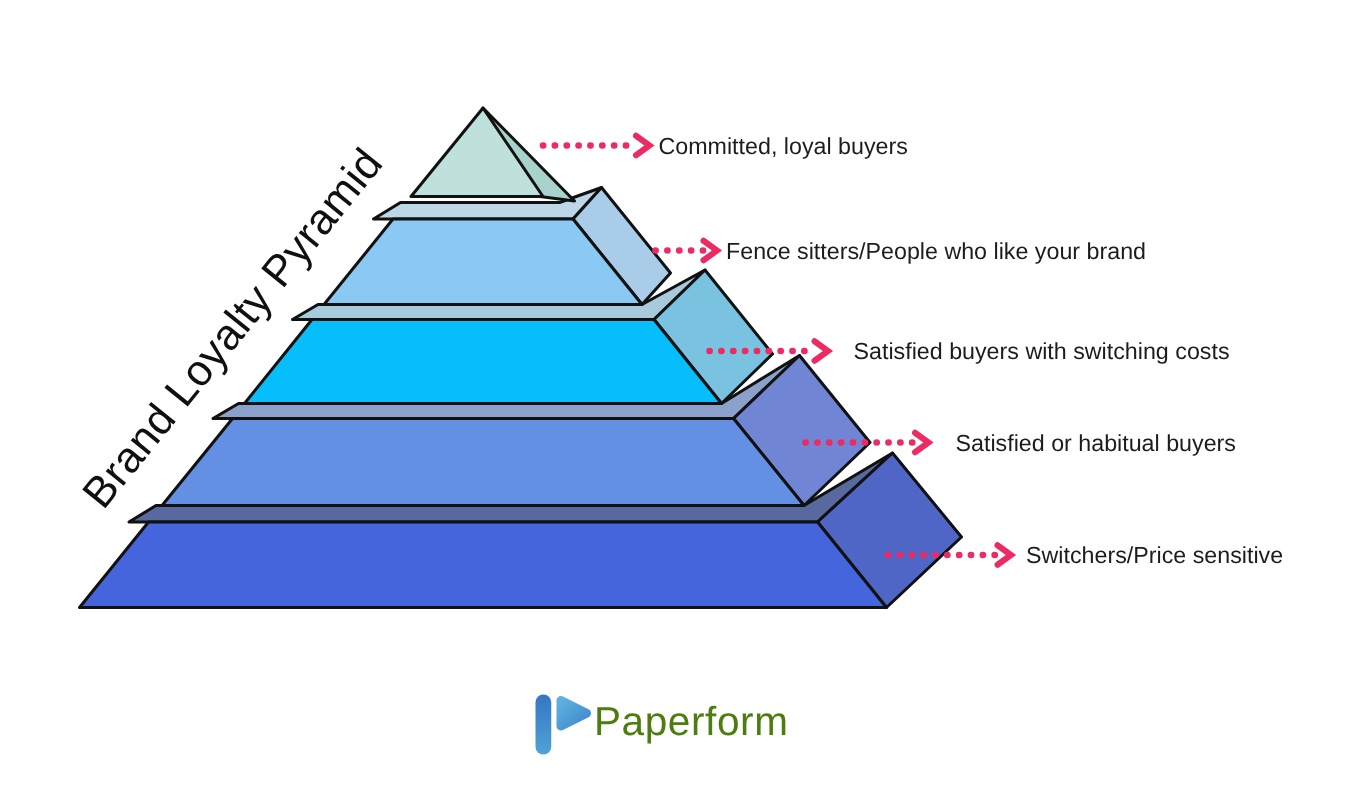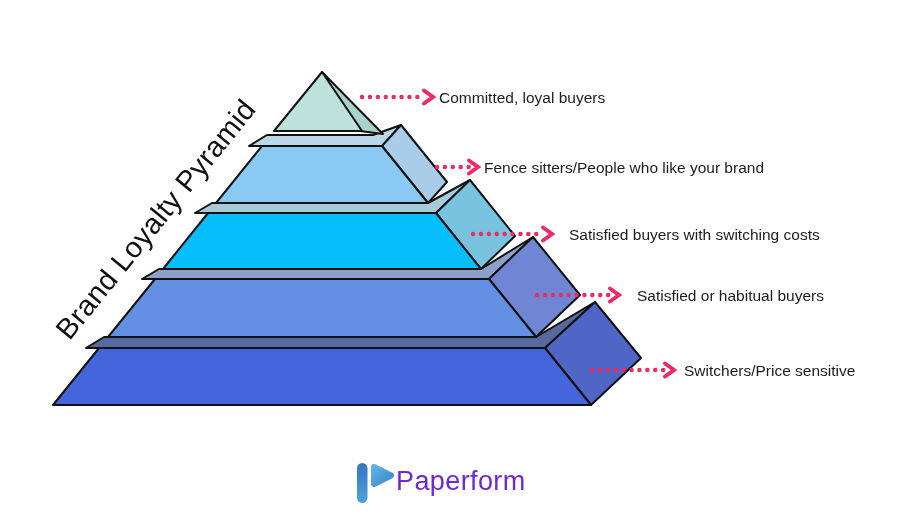--- a/index.html
+++ b/index.html
@@ -18,21 +18,21 @@
   }
   .label-text{
     font-size:15.5px;
   }
   .footer{
     position:absolute;left:355px;top:460px;height:46px;
     display:flex;align-items:center;
   }
   .wordmark{
     position:absolute;left:41px;top:6px;
-    font-size:27px;color:#6d28d9;letter-spacing:0.4px;
+    font-size:27px;color:#4d7c0f;letter-spacing:0.4px;
   }
 </style>
 </head>
 <body>
 
 <div class="stage">
 
   <div class="diagram-title">Brand Loyalty Pyramid</div>
 
   <svg width="897" height="523" viewBox="0 0 897 523">

